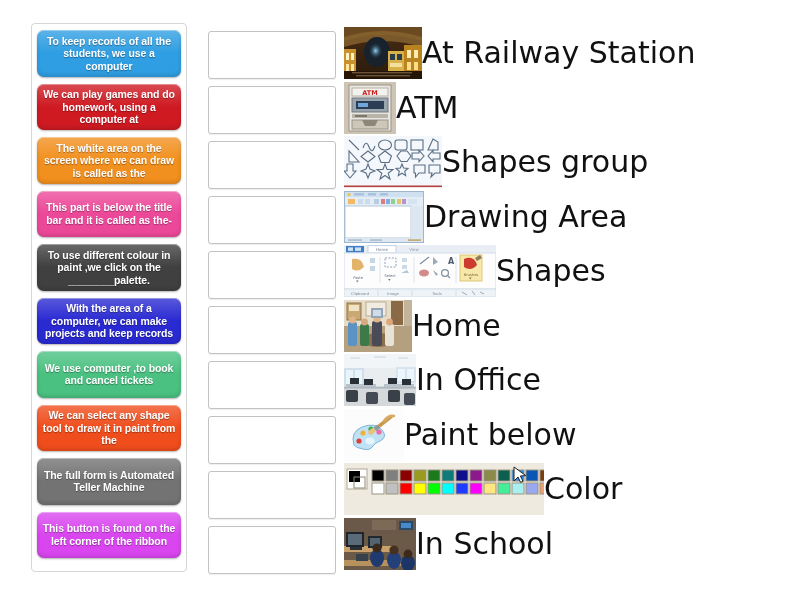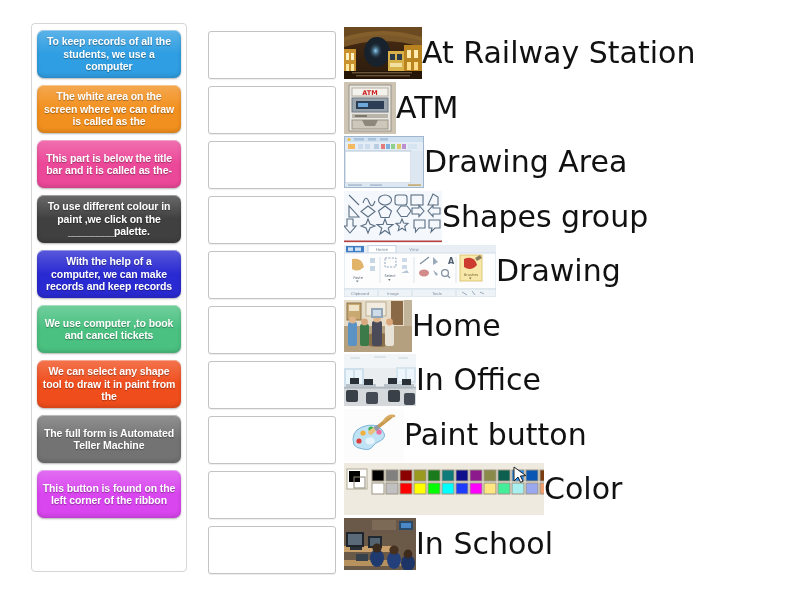--- a/index.html
+++ b/index.html
@@ -137,31 +137,34 @@
 </head>
 <body>
 
 <div id="app">
 
   <div id="tiles-panel">
 
     <div class="tile" style="background:#2f9ee2">
       <span>To keep records of all the students, we use a computer</span>
     </div>
+    <div class="tile" style="background:#cf1a22">
+      <span>We can play games and do homework, using a computer at</span>
+    </div>
     <div class="tile" style="background:#f2901f">
       <span>The white area on the screen where we can draw is called as the</span>
     </div>
     <div class="tile" style="background:#ec4899">
       <span>This part is below the title bar and it is called as the-</span>
     </div>
     <div class="tile" style="background:#404040">
       <span>To use different colour in paint ,we click on the ________palette.</span>
     </div>
     <div class="tile" style="background:#2a2ad2">
-      <span>With the help of a computer, we can make records and keep records</span>
+      <span>With the area of a computer, we can make projects and keep records</span>
     </div>
     <div class="tile" style="background:#4ac181">
       <span>We use computer ,to book and cancel tickets</span>
     </div>
     <div class="tile" style="background:#f04d1c">
       <span>We can select any shape tool to draw it in paint from the</span>
     </div>
     <div class="tile" style="background:#737373">
       <span>The full form is Automated Teller Machine</span>
     </div>
@@ -239,20 +242,50 @@
           <rect x="8" y="32" width="36" height="4" fill="#b9b4a8"></rect>
           <rect x="11" y="33" width="12" height="2" fill="#7d776c"></rect>
           <rect x="8" y="38" width="36" height="9" fill="#cdc7ba" stroke="#9a9488"></rect>
           <path d="M18 38 h16 l-3 6 h-10 z" fill="#8d877b"></path>
         </svg>
       </div>
       <div class="prompt-label">ATM</div>
     </div>
 
     <div class="prompt-row">
+      <div class="prompt-thumb tn-shapes">
+        <svg class="thumb-svg" viewBox="0 0 98 52" preserveAspectRatio="none">
+          <rect width="98" height="52" fill="#f4f7fb"></rect>
+          <g fill="none" stroke="#5a6e84" stroke-width="1.1">
+            <line x1="5" y1="4" x2="15" y2="14"></line>
+            <path d="M19 12 q3 -9 6 -1 q3 8 6 -1"></path>
+            <ellipse cx="41" cy="9" rx="6.5" ry="5"></ellipse>
+            <rect x="51" y="4" width="12" height="10" rx="2.5"></rect>
+            <rect x="67" y="4" width="12" height="10"></rect>
+            <path d="M84 14 h10 v-8 l-5 -3 z"></path>
+            <path d="M5 26 v-11 l10 11 z"></path>
+            <path d="M24 15 l7 5.5 l-7 5.5 l-7 -5.5 z"></path>
+            <path d="M41 15 l6.5 5 l-2.5 6.5 h-8 l-2.5 -6.5 z"></path>
+            <path d="M57 15 h6 l4 5 l-4 5.5 h-6 l-4 -5.5 z"></path>
+            <path d="M68 17 h7 v-2.5 l5 5.5 l-5 5.5 v-2.5 h-7 z"></path>
+            <path d="M96 17 h-7 v-2.5 l-5 5.5 l5 5.5 v-2.5 h7 z"></path>
+            <path d="M3 28 h6 v7 h3 l-6 7 l-6 -7 h3 z"></path>
+            <path d="M24 28 l2 5 l5 2 l-5 2 l-2 5 l-2 -5 l-5 -2 l5 -2 z"></path>
+            <path d="M41 28 l2 5.5 h6 l-4.8 3.8 l1.8 5.7 l-5 -3.5 l-5 3.5 l1.8 -5.7 l-4.8 -3.8 h6 z"></path>
+            <path d="M58 28 l1.6 4 l4.4 0.4 l-3.3 2.9 l1 4.3 l-3.7 -2.4 l-3.7 2.4 l1 -4.3 l-3.3 -2.9 l4.4 -0.4 z"></path>
+            <path d="M70 29 h11 v8 h-6 l-3.5 4 v-4 h-1.5 z"></path>
+            <path d="M85 29 h11 v8 h-5 l-4 4 l1 -4 h-3 z"></path>
+          </g>
+          <rect x="0" y="49.5" width="98" height="1.6" fill="#b64040"></rect>
+        </svg>
+      </div>
+      <div class="prompt-label">Shapes group</div>
+    </div>
+
+    <div class="prompt-row">
       <div class="prompt-thumb tn-drawing">
         <svg class="thumb-svg" viewBox="0 0 80 52" preserveAspectRatio="none">
           <rect width="80" height="52" fill="#eef2f7"></rect>
           <rect x="0.5" y="0.5" width="79" height="51" fill="none" stroke="#9fb6cc"></rect>
           <rect x="1" y="1" width="78" height="5" fill="#cfe0f0"></rect>
           <circle cx="5" cy="3.5" r="1.6" fill="#f0c040"></circle>
           <rect x="10" y="2" width="10" height="2.6" fill="#a9c3dc"></rect>
           <rect x="24" y="2" width="8" height="2.6" fill="#a9c3dc"></rect>
           <rect x="36" y="2" width="8" height="2.6" fill="#a9c3dc"></rect>
           <rect x="1" y="6" width="78" height="9" fill="#e4edf6"></rect>
@@ -268,50 +301,20 @@
           <rect x="64" y="8" width="9" height="5" fill="#d6e3f0"></rect>
           <rect x="1" y="15" width="66" height="32" fill="#ffffff" stroke="#b4c6d8"></rect>
           <rect x="67" y="15" width="12" height="32" fill="#dce7f2"></rect>
           <rect x="1" y="47" width="78" height="4" fill="#dce7f2"></rect>
           <rect x="4" y="48.3" width="14" height="1.6" fill="#aabdd0"></rect>
           <rect x="26" y="48.3" width="12" height="1.6" fill="#aabdd0"></rect>
           <rect x="64" y="48.3" width="13" height="1.6" fill="#c2a86a"></rect>
         </svg>
       </div>
       <div class="prompt-label">Drawing Area</div>
-    </div>
-
-    <div class="prompt-row">
-      <div class="prompt-thumb tn-shapes">
-        <svg class="thumb-svg" viewBox="0 0 98 52" preserveAspectRatio="none">
-          <rect width="98" height="52" fill="#f4f7fb"></rect>
-          <g fill="none" stroke="#5a6e84" stroke-width="1.1">
-            <line x1="5" y1="4" x2="15" y2="14"></line>
-            <path d="M19 12 q3 -9 6 -1 q3 8 6 -1"></path>
-            <ellipse cx="41" cy="9" rx="6.5" ry="5"></ellipse>
-            <rect x="51" y="4" width="12" height="10" rx="2.5"></rect>
-            <rect x="67" y="4" width="12" height="10"></rect>
-            <path d="M84 14 h10 v-8 l-5 -3 z"></path>
-            <path d="M5 26 v-11 l10 11 z"></path>
-            <path d="M24 15 l7 5.5 l-7 5.5 l-7 -5.5 z"></path>
-            <path d="M41 15 l6.5 5 l-2.5 6.5 h-8 l-2.5 -6.5 z"></path>
-            <path d="M57 15 h6 l4 5 l-4 5.5 h-6 l-4 -5.5 z"></path>
-            <path d="M68 17 h7 v-2.5 l5 5.5 l-5 5.5 v-2.5 h-7 z"></path>
-            <path d="M96 17 h-7 v-2.5 l-5 5.5 l5 5.5 v-2.5 h7 z"></path>
-            <path d="M3 28 h6 v7 h3 l-6 7 l-6 -7 h3 z"></path>
-            <path d="M24 28 l2 5 l5 2 l-5 2 l-2 5 l-2 -5 l-5 -2 l5 -2 z"></path>
-            <path d="M41 28 l2 5.5 h6 l-4.8 3.8 l1.8 5.7 l-5 -3.5 l-5 3.5 l1.8 -5.7 l-4.8 -3.8 h6 z"></path>
-            <path d="M58 28 l1.6 4 l4.4 0.4 l-3.3 2.9 l1 4.3 l-3.7 -2.4 l-3.7 2.4 l1 -4.3 l-3.3 -2.9 l4.4 -0.4 z"></path>
-            <path d="M70 29 h11 v8 h-6 l-3.5 4 v-4 h-1.5 z"></path>
-            <path d="M85 29 h11 v8 h-5 l-4 4 l1 -4 h-3 z"></path>
-          </g>
-          <rect x="0" y="49.5" width="98" height="1.6" fill="#b64040"></rect>
-        </svg>
-      </div>
-      <div class="prompt-label">Shapes group</div>
     </div>
 
     <div class="prompt-row">
       <div class="prompt-thumb tn-ribbon">
         <svg class="thumb-svg" viewBox="0 0 152 52" preserveAspectRatio="none">
           <rect width="152" height="52" fill="#f3f6fa"></rect>
           <rect x="0" y="0" width="152" height="8" fill="#e9eef5"></rect>
           <rect x="2" y="1" width="18" height="6.5" fill="#3f7ec4"></rect>
           <rect x="4" y="2.4" width="5" height="3.5" fill="#cfe2f5"></rect>
           <rect x="11" y="2.4" width="6" height="3.5" fill="#cfe2f5"></rect>
@@ -352,21 +355,21 @@
           <line x1="34" y1="45" x2="34" y2="51" stroke="#d2dde8"></line>
           <line x1="68" y1="45" x2="68" y2="51" stroke="#d2dde8"></line>
           <line x1="112" y1="45" x2="112" y2="51" stroke="#d2dde8"></line>
           <g stroke="#9aaabb" fill="none">
             <path d="M118 47 l5 3"></path>
             <path d="M128 46 l3 4"></path>
             <path d="M136 47 l4 2"></path>
           </g>
         </svg>
       </div>
-      <div class="prompt-label">Drawing</div>
+      <div class="prompt-label">Shapes</div>
     </div>
 
     <div class="prompt-row">
       <div class="prompt-thumb tn-home">
         <svg class="thumb-svg" viewBox="0 0 68 52" preserveAspectRatio="none">
           <rect width="68" height="52" fill="#d9cdb8"></rect>
           <rect x="0" y="0" width="68" height="26" fill="#e6dcc8"></rect>
           <rect x="3" y="3" width="14" height="17" fill="#c9a972" stroke="#8a7348"></rect>
           <rect x="5" y="5" width="10" height="6" fill="#f0e4c8"></rect>
           <rect x="22" y="2" width="20" height="14" fill="#f2ece0" stroke="#b9ae96"></rect>
@@ -431,21 +434,21 @@
           <circle cx="27" cy="20" r="2.6" fill="#3cb04c"></circle>
           <circle cx="35" cy="23" r="2.6" fill="#f06ca0"></circle>
           <g transform="rotate(-38 40 16)">
             <rect x="34" y="12" width="18" height="3.6" rx="1.2" fill="#c99a4e"></rect>
             <rect x="30" y="11.4" width="5" height="4.8" rx="1" fill="#8f9aa6"></rect>
             <path d="M24 11 l6 0.4 v4.4 l-6 0.4 q-3 -2.6 0 -5.2 z" fill="#e8c27e"></path>
           </g>
           <path d="M40 12 q4 -6 10 -5" stroke="#d8ab63" stroke-width="2.6" fill="none" stroke-linecap="round"></path>
         </svg>
       </div>
-      <div class="prompt-label">Paint button</div>
+      <div class="prompt-label">Paint below</div>
     </div>
 
     <div class="prompt-row">
       <div class="prompt-thumb tn-color">
         <svg class="thumb-svg" viewBox="0 0 200 52" preserveAspectRatio="none">
           <rect width="200" height="52" fill="#efeadf"></rect>
           <rect x="3" y="6" width="20" height="20" fill="#ffffff" stroke="#b0a894"></rect>
           <rect x="5" y="8" width="11" height="11" fill="#000000"></rect>
           <rect x="10" y="14" width="11" height="11" fill="none" stroke="#8d8777"></rect>
           <g stroke="#9a9382">

